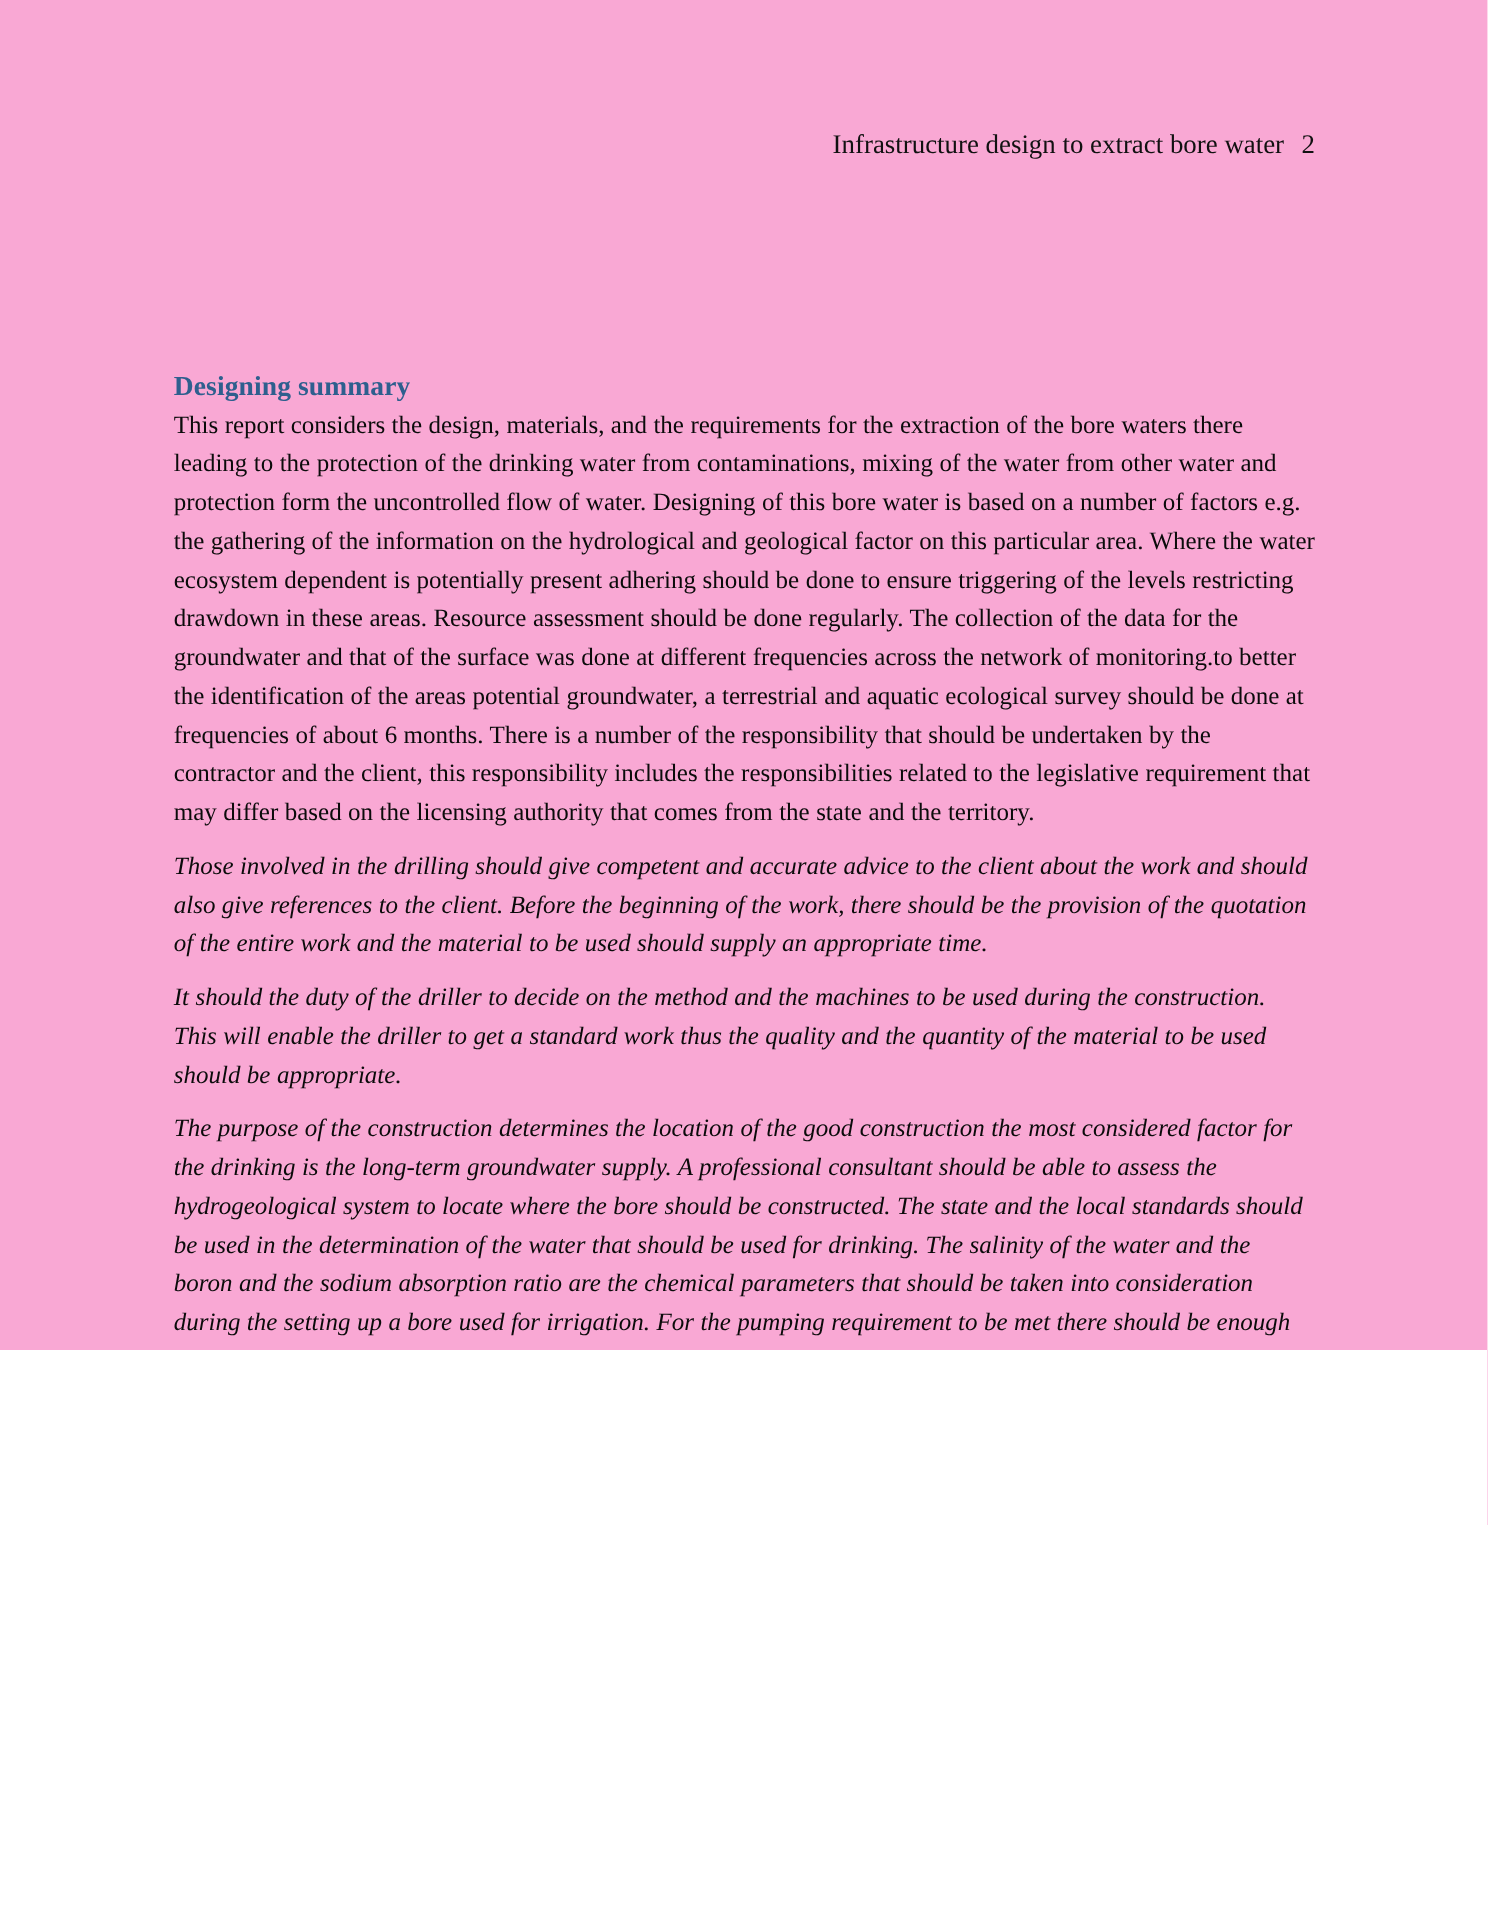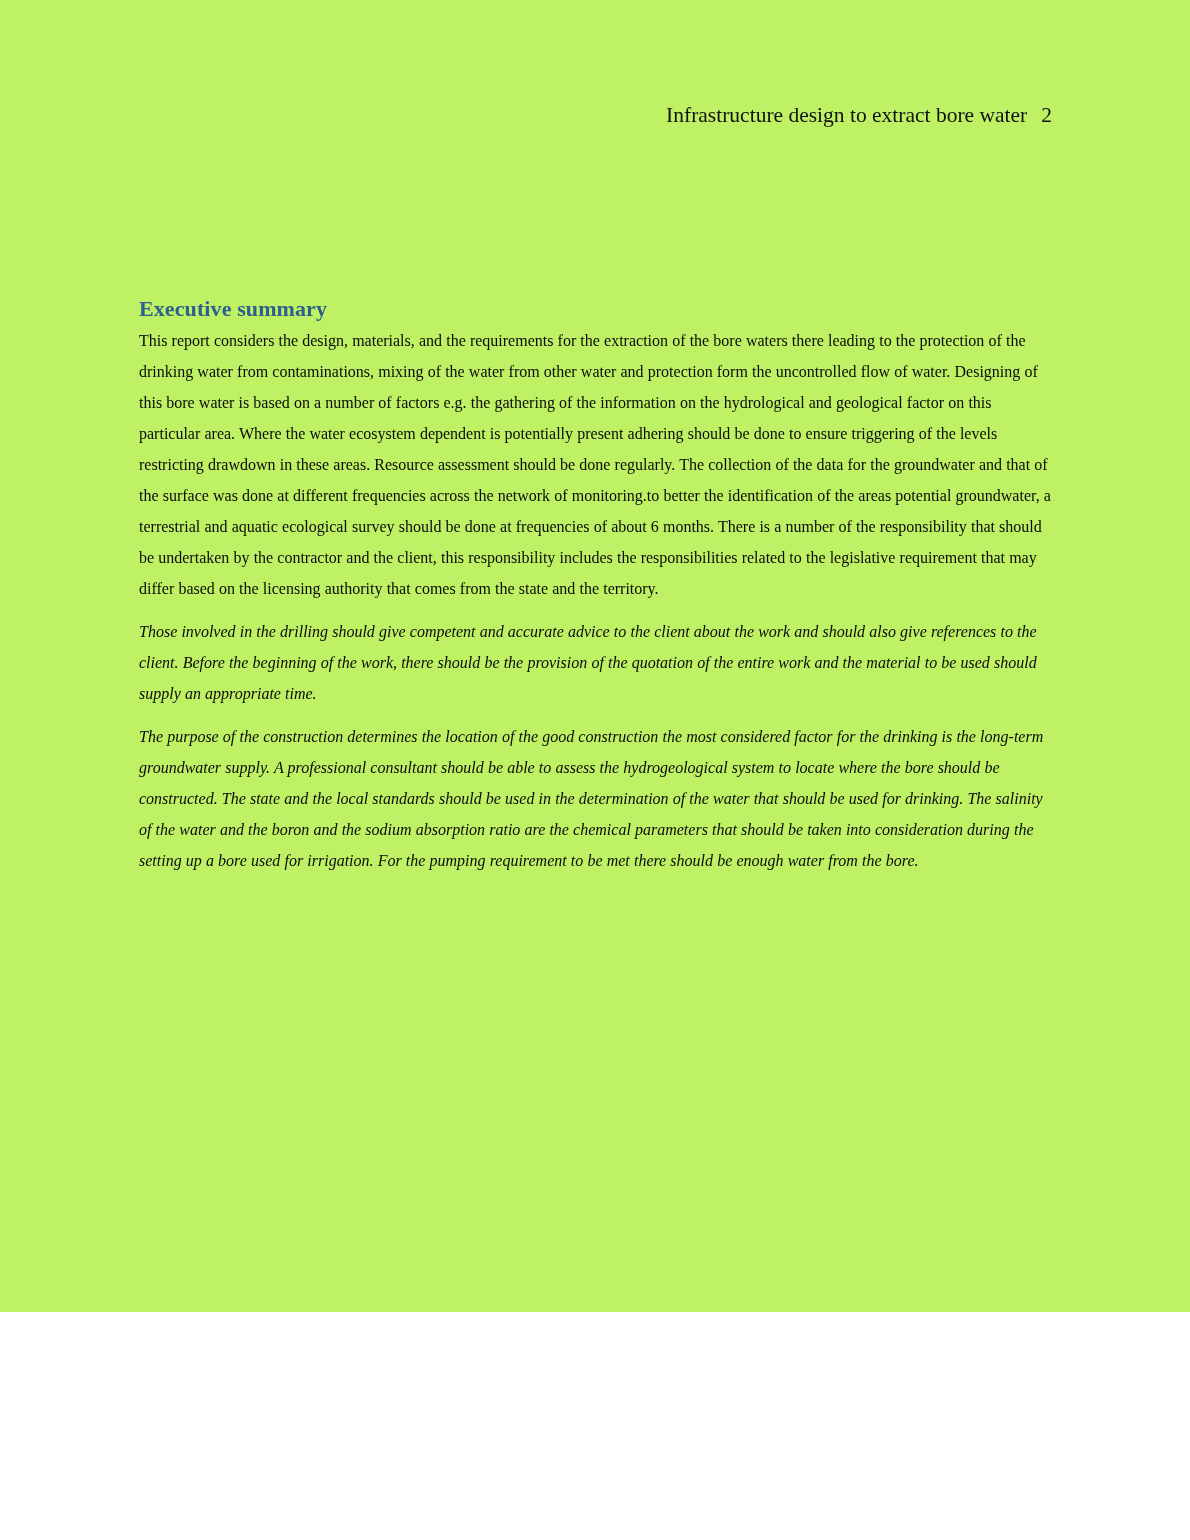--- a/index.html
+++ b/index.html
@@ -7,22 +7,22 @@
     padding: 0;
     background: #ffffff;
   }
   body {
     font-family: "Liberation Serif", "DejaVu Serif", serif;
     color: #000000;
   }
   .page {
     position: relative;
     width: 1190px;
-    height: 1312px;
-    background: #bef264;
+    height: 1080px;
+    background: #f9a8d4;
     overflow: hidden;
     box-sizing: border-box;
   }
   
   .page-header {
     position: absolute;
     top: 70px;
     left: 139px;
     width: 913px;
     text-align: right;
@@ -50,21 +50,21 @@
     padding: 0;
     font-size: 22px;
     font-weight: bold;
     line-height: 31px;
     color: #2E5F8E;
     letter-spacing: 0.1px;
   }
   p.body-par {
     margin: 0;
     padding: 0;
-    font-size: 16px;
+    font-size: 20px;
     line-height: 31px;
     text-align: left;
     color: #0b0b0b;
     hyphens: none;
     word-spacing: 0.15px;
   }
   p.body-par + p.body-par {
     margin-top: 12px;
     font-style: italic;
   }
@@ -77,24 +77,25 @@
 <body>
 
 <div class="page">
 
   <div class="page-header">
     <span class="hdr-title">Infrastructure design to extract bore water</span><span class="hdr-pagenum">2</span>
   </div>
 
   <div class="content">
 
-    <h1 class="section-heading" style="color: rgb(46, 95, 142);">Executive summary</h1>
+    <h1 class="section-heading" style="color: rgb(46, 95, 142);">Designing summary</h1>
 
     <p class="body-par">This report considers the design, materials, and the requirements for the extraction of the bore waters there leading to the protection of the drinking water from contaminations, mixing of the water from other water and protection form the uncontrolled flow of water. Designing of this bore water is based on a number of factors e.g. the gathering of the information on the hydrological and geological factor on this particular area. Where the water ecosystem dependent is potentially present adhering should be done to ensure triggering of the levels restricting drawdown in these areas. Resource assessment should be done regularly. The collection of the data for the groundwater and that of the surface was done at different frequencies across the network of monitoring.to better the identification of the areas potential groundwater, a terrestrial and aquatic ecological survey should be done at frequencies of about 6 months. There is a number of the responsibility that should be undertaken by the contractor and the client, this responsibility includes the responsibilities related to the legislative requirement that may differ based on the licensing authority that comes from the state and the territory.</p>
 
     <p class="body-par">Those involved in the drilling should give competent and accurate advice to the client about the work and should also give references to the client. Before the beginning of the work, there should be the provision of the quotation of the entire work and the material to be used should supply an appropriate time.</p>
 
+    <p class="body-par">It should the duty of the driller to decide on the method and the machines to be used during the construction. This will enable the driller to get a standard work thus the quality and the quantity of the material to be used should be appropriate.</p>
 
     <p class="body-par">The purpose of the construction determines the location of the good construction the most considered factor for the drinking is the long-term groundwater supply. A professional consultant should be able to assess the hydrogeological system to locate where the bore should be constructed. The state and the local standards should be used in the determination of the water that should be used for drinking. The salinity of the water and the boron and the sodium absorption ratio are the chemical parameters that should be taken into consideration during the setting up a bore used for irrigation. For the pumping requirement to be met there should be enough water from the bore.</p>
 
   </div>
 
 </div>
 
 </body></html>

